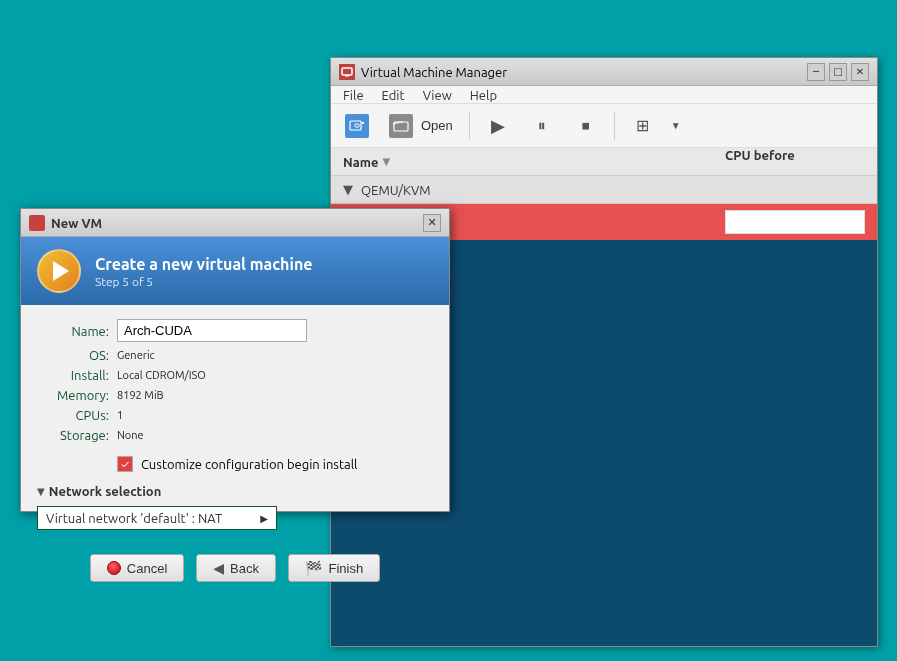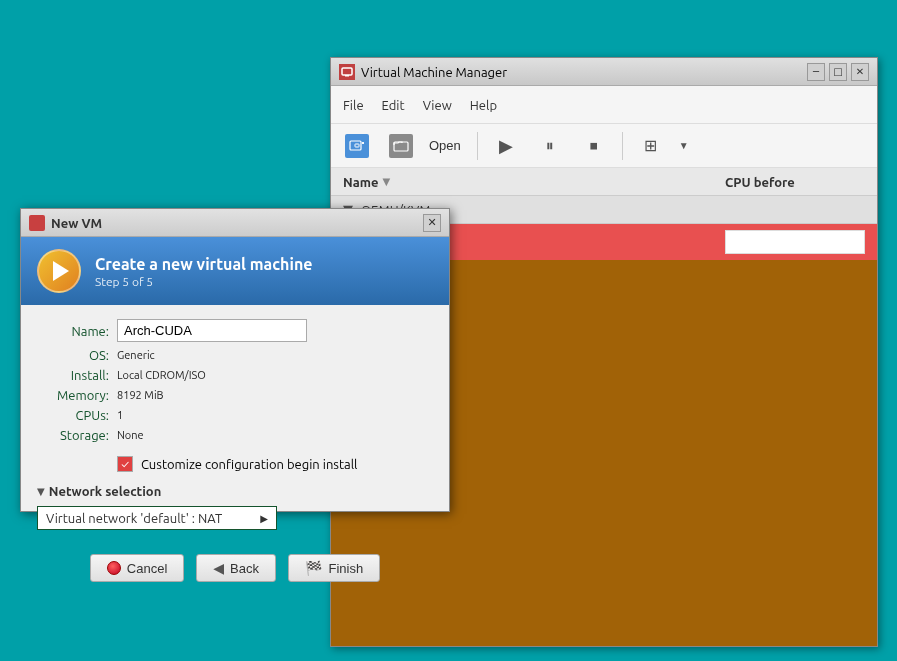--- a/index.html
+++ b/index.html
@@ -13,21 +13,21 @@
       position: relative;
     }
 
     
     .vmm-window {
       position: absolute;
       top: 57px;
       left: 330px;
       width: 548px;
       height: 590px;
-      background: #a16207;
+      background: #0c4a6e;
       border: 1px solid #888;
       box-shadow: 2px 2px 8px rgba(0,0,0,0.4);
     }
 
     .vmm-titlebar {
       background: linear-gradient(to bottom, #e0e0e0, #c8c8c8);
       height: 28px;
       display: flex;
       align-items: center;
       justify-content: space-between;
@@ -48,21 +48,21 @@
       cursor: pointer;
       display: flex;
       align-items: center;
       justify-content: center;
       font-size: 10px;
       color: #333;
     }
 
     .vmm-menubar {
       background: #f5f5f5;
-      height: 38px;
+      height: 18px;
       display: flex;
       align-items: center;
       padding: 0 4px;
       border-bottom: 1px solid #ddd;
       gap: 2px;
     }
 
     .vmm-menu-item {
       padding: 2px 8px;
       cursor: pointer;
@@ -76,21 +76,21 @@
       display: flex;
       align-items: center;
       padding: 0 6px;
       border-bottom: 1px solid #ddd;
       gap: 4px;
     }
 
     .vmm-toolbar-btn {
       display: flex;
       align-items: center;
-      gap: 16px;
+      gap: 8px;
       padding: 4px 8px;
       background: transparent;
       border: none;
       cursor: pointer;
       font-size: 13px;
       color: #333;
     }
 
     .toolbar-icon {
       width: 24px;
@@ -112,21 +112,20 @@
       width: 1px;
       height: 28px;
       background: #ccc;
       margin: 0 4px;
     }
 
     .vmm-table-header {
       background: #e8e8e8;
       height: 28px;
       display: flex;
-      align-items: center;
       padding: 0 12px;
       border-bottom: 1px solid #ccc;
       font-size: 13px;
       font-weight: bold;
       color: #333;
     }
 
     .col-name {
       flex: 1;
       display: flex;

